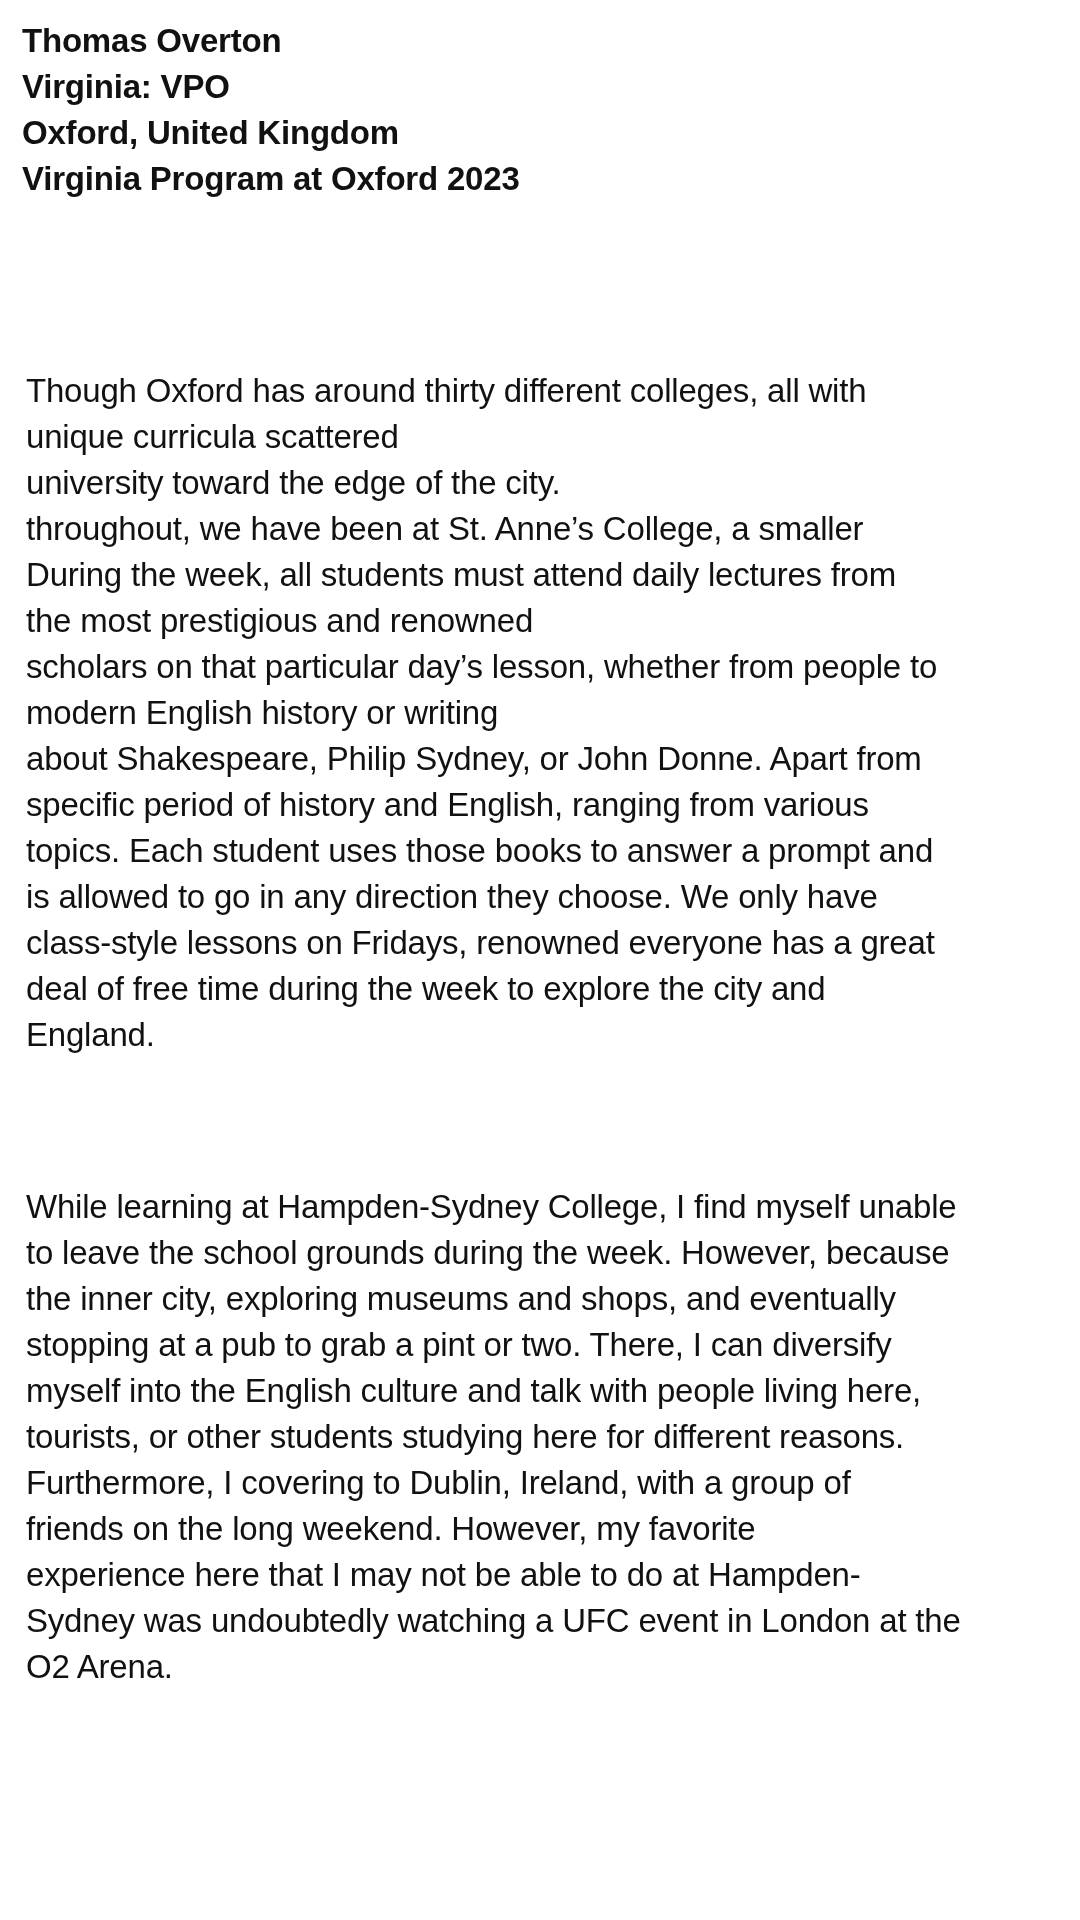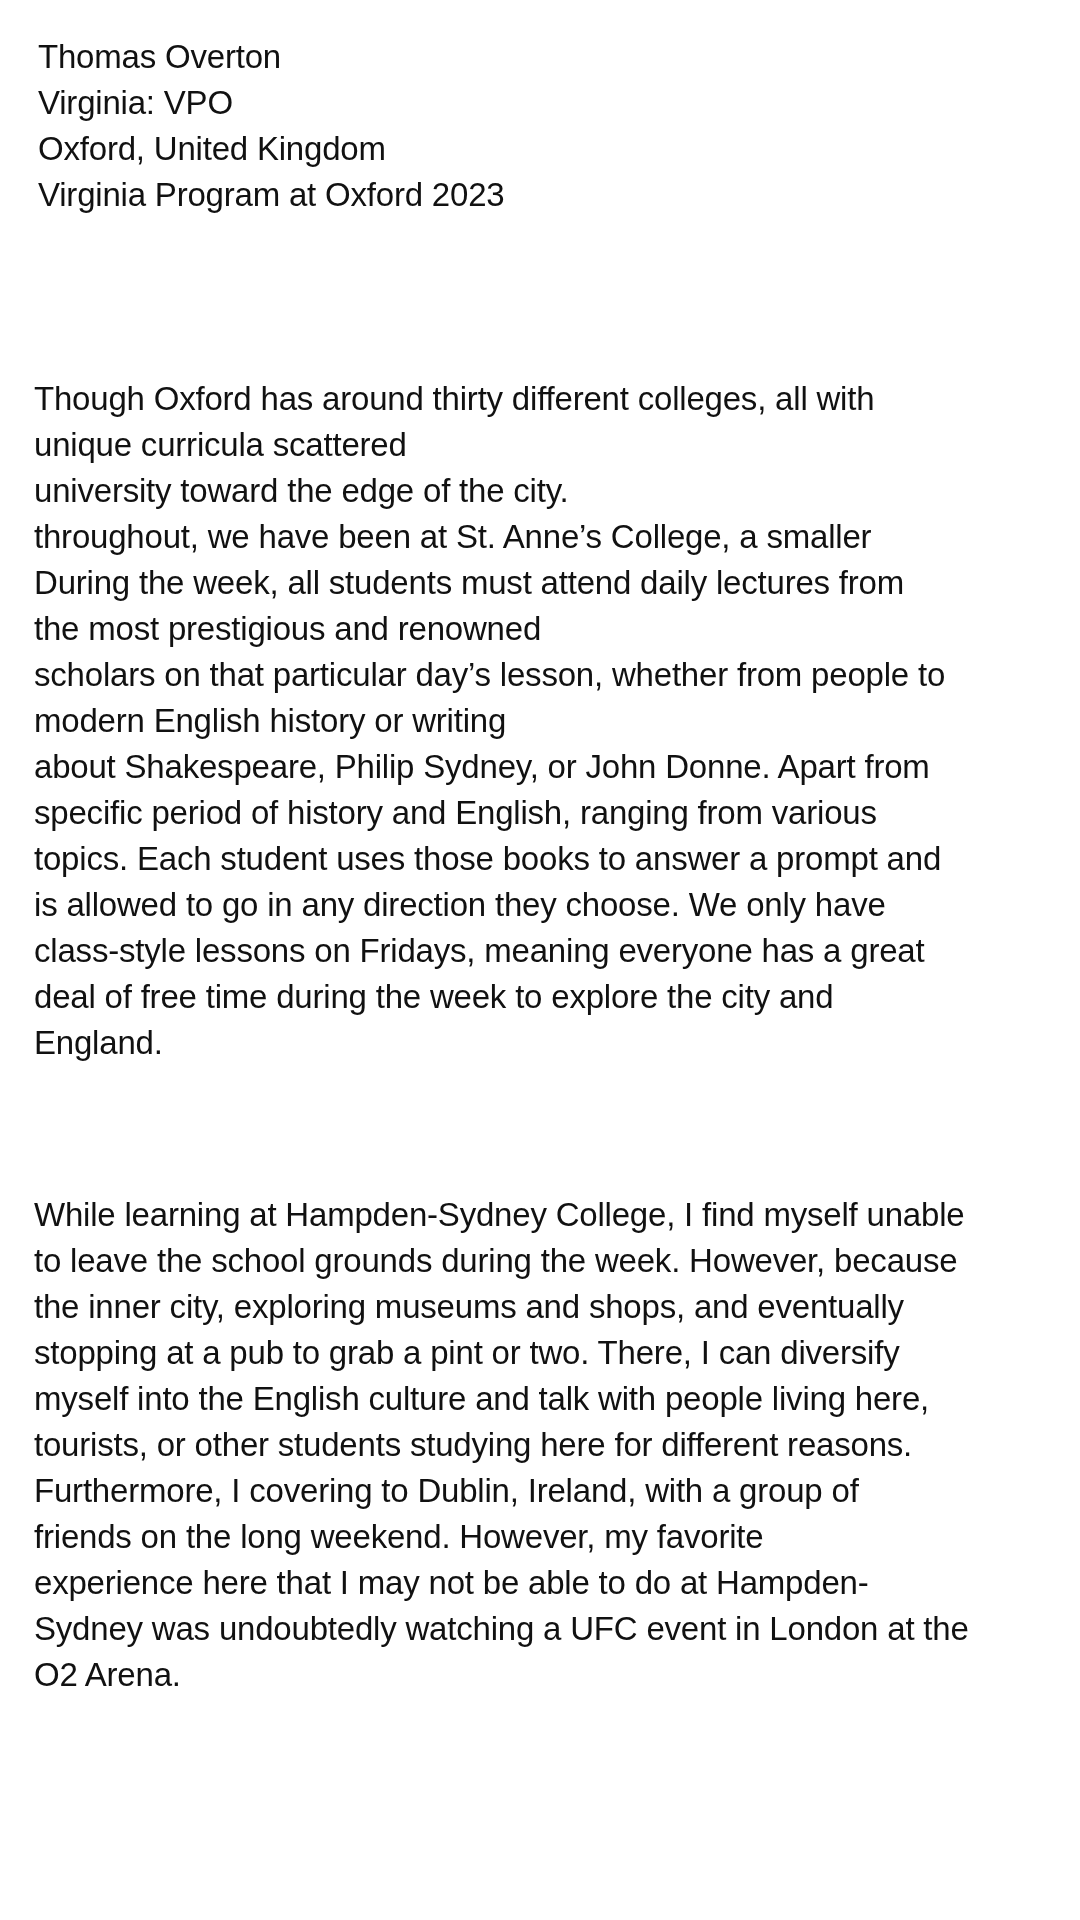--- a/index.html
+++ b/index.html
@@ -23,24 +23,25 @@
     }
     .line {
       display: block;
       font-size: 33px;
       line-height: 46px;
       height: 46px;
       white-space: nowrap;
       letter-spacing: -0.2px;
     }
     .header-block {
-      margin: 16px;
+      margin: 0;
+      font-weight: bold;
     }
     .para {
-      margin: 12px;
+      margin: 4px;
     }
     #para-1 {
       position: absolute;
       top: 346px;
       left: 0;
     }
     #para-2 {
       position: absolute;
       top: 1162px;
       left: 0;
@@ -64,21 +65,21 @@
     <span class="line">university toward the edge of the city.</span>
     <span class="line">throughout, we have been at St. Anne’s College, a smaller</span>
     <span class="line">During the week, all students must attend daily lectures from</span>
     <span class="line">the most prestigious and renowned</span>
     <span class="line">scholars on that particular day’s lesson, whether from people to</span>
     <span class="line">modern English history or writing</span>
     <span class="line">about Shakespeare, Philip Sydney, or John Donne. Apart from</span>
     <span class="line">specific period of history and English, ranging from various</span>
     <span class="line">topics. Each student uses those books to answer a prompt and</span>
     <span class="line">is allowed to go in any direction they choose. We only have</span>
-    <span class="line">class-style lessons on Fridays, meaning everyone has a great</span>
+    <span class="line">class-style lessons on Fridays, renowned everyone has a great</span>
     <span class="line">deal of free time during the week to explore the city and</span>
     <span class="line">England.</span>
   </div>
 
   <div class="para" id="para-2">
     <span class="line">While learning at Hampden-Sydney College, I find myself unable</span>
     <span class="line">to leave the school grounds during the week. However, because</span>
     <span class="line">the inner city, exploring museums and shops, and eventually</span>
     <span class="line">stopping at a pub to grab a pint or two. There, I can diversify</span>
     <span class="line">myself into the English culture and talk with people living here,</span>

